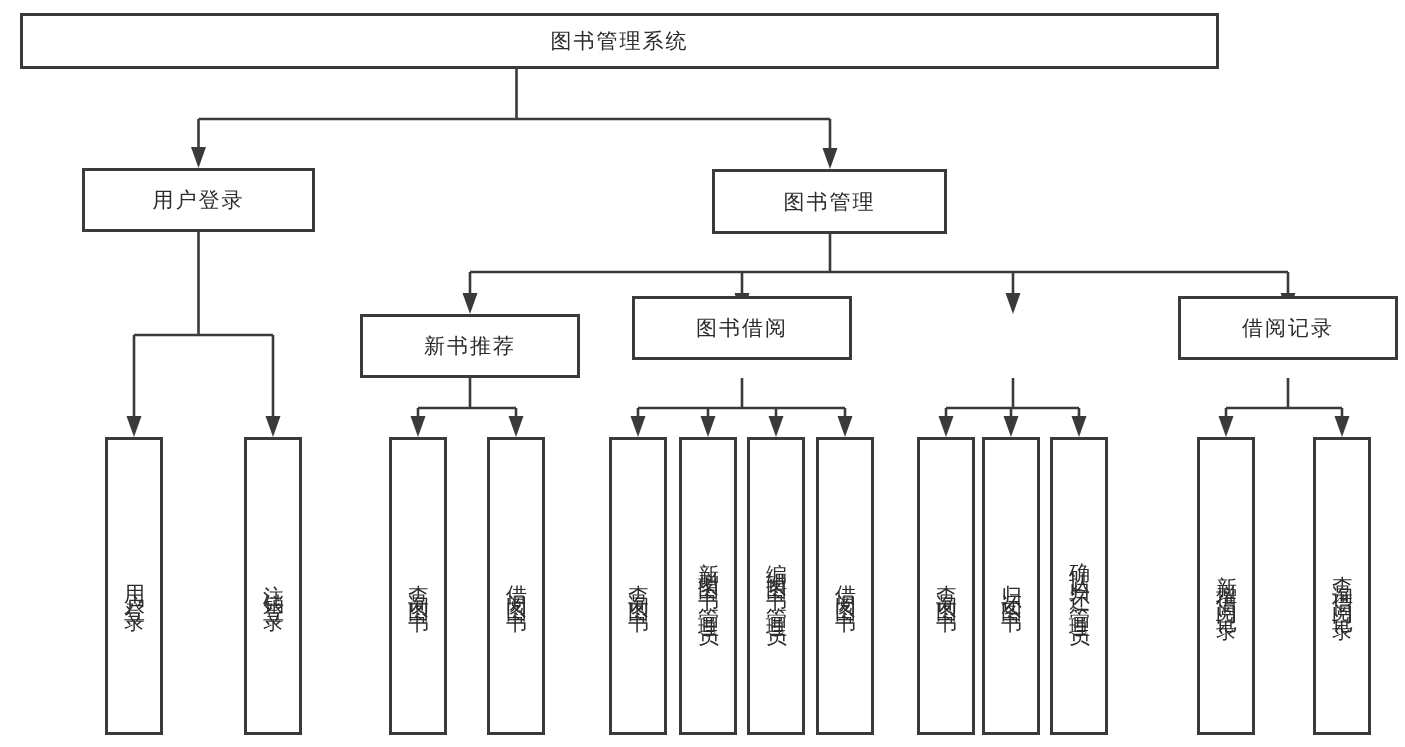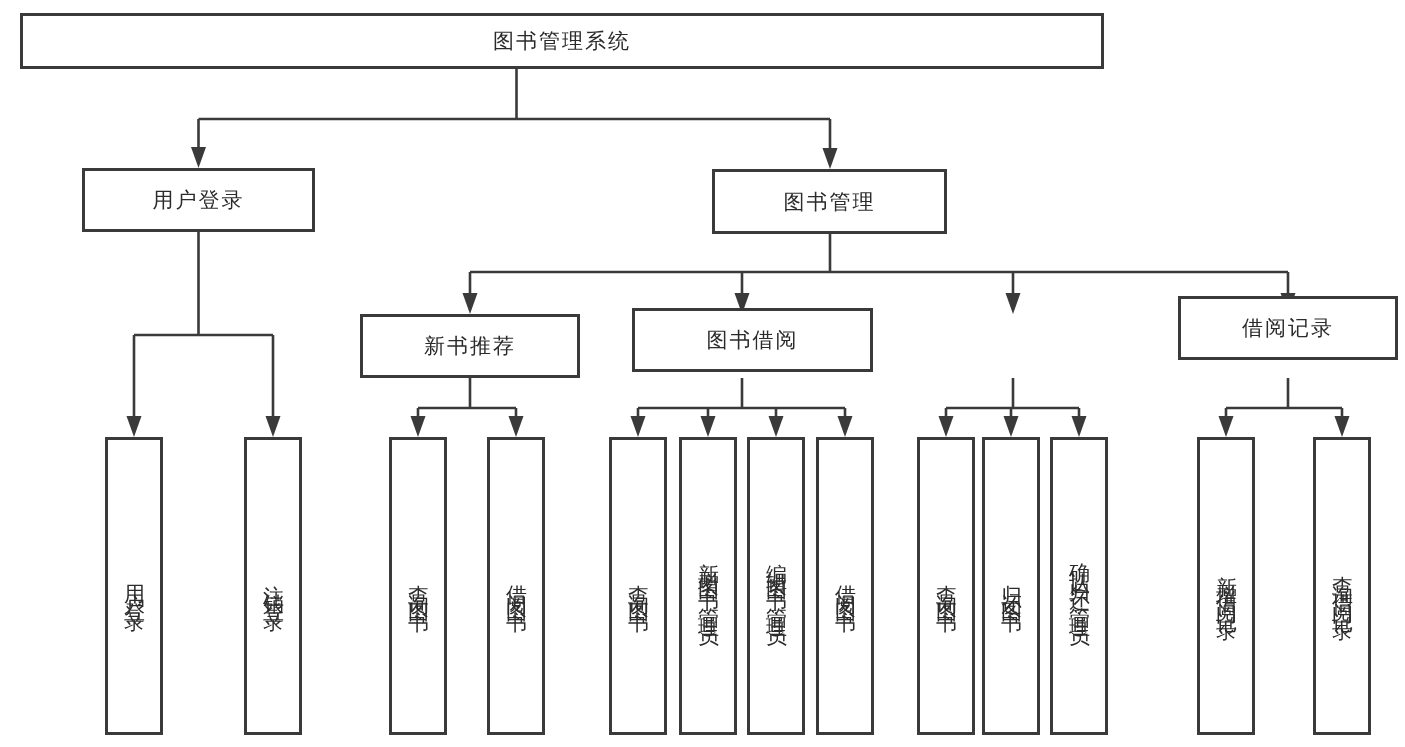--- a/index.html
+++ b/index.html
@@ -94,35 +94,35 @@
     <path d="M1013 378 V408 M946 408 H1079 M946 408 V418 M1011 408 V418 M1079 408 V418"></path>
     <polygon points="938.5,416 953.5,416 946,437"></polygon>
     <polygon points="1003.5,416 1018.5,416 1011,437"></polygon>
     <polygon points="1071.5,416 1086.5,416 1079,437"></polygon>
 
     <path d="M1288 378 V408 M1226 408 H1342 M1226 408 V418 M1342 408 V418"></path>
     <polygon points="1218.5,416 1233.5,416 1226,437"></polygon>
     <polygon points="1334.5,416 1349.5,416 1342,437"></polygon>
   </svg>
 
-  <div class="box hbox" style="left:20px; top:13px; width:1084px; height:56px;">
+  <div class="box hbox" style="left:20px; top:13px; width:1199px; height:56px;">
     <span>图书管理系统</span>
   </div>
 
   <div class="box hbox" style="left:82px; top:168px; width:233px; height:64px;">
     <span>用户登录</span>
   </div>
   <div class="box hbox" style="left:712px; top:169px; width:235px; height:65px;">
     <span>图书管理</span>
   </div>
 
   <div class="box hbox" style="left:360px; top:314px; width:220px; height:64px;">
     <span>新书推荐</span>
   </div>
-  <div class="box hbox" style="left:632px; top:308px; width:241px; height:64px;">
+  <div class="box hbox" style="left:632px; top:296px; width:220px; height:64px;">
     <span>图书借阅</span>
   </div>
   <div class="box hbox" style="left:1178px; top:296px; width:220px; height:64px;">
     <span>借阅记录</span>
   </div>
 
   <div class="box vbox" style="left:105px; top:437px; width:58px; height:298px;">
     <span>用户登录</span>
   </div>
   <div class="box vbox" style="left:244px; top:437px; width:58px; height:298px;">

